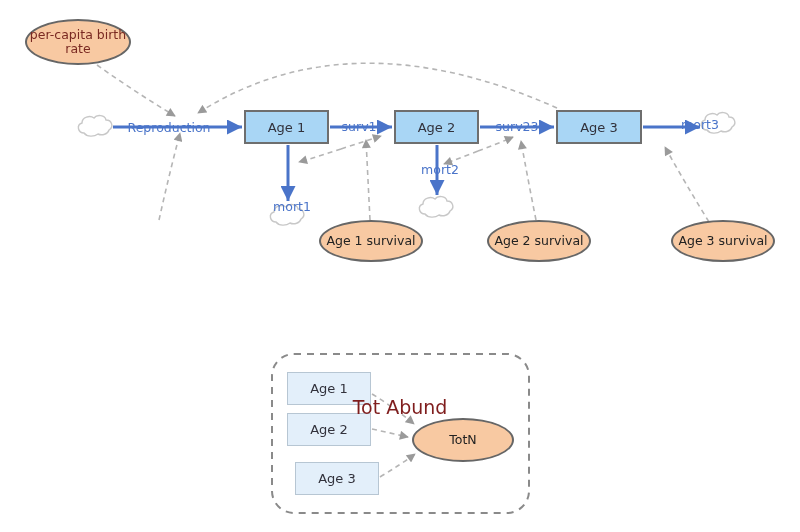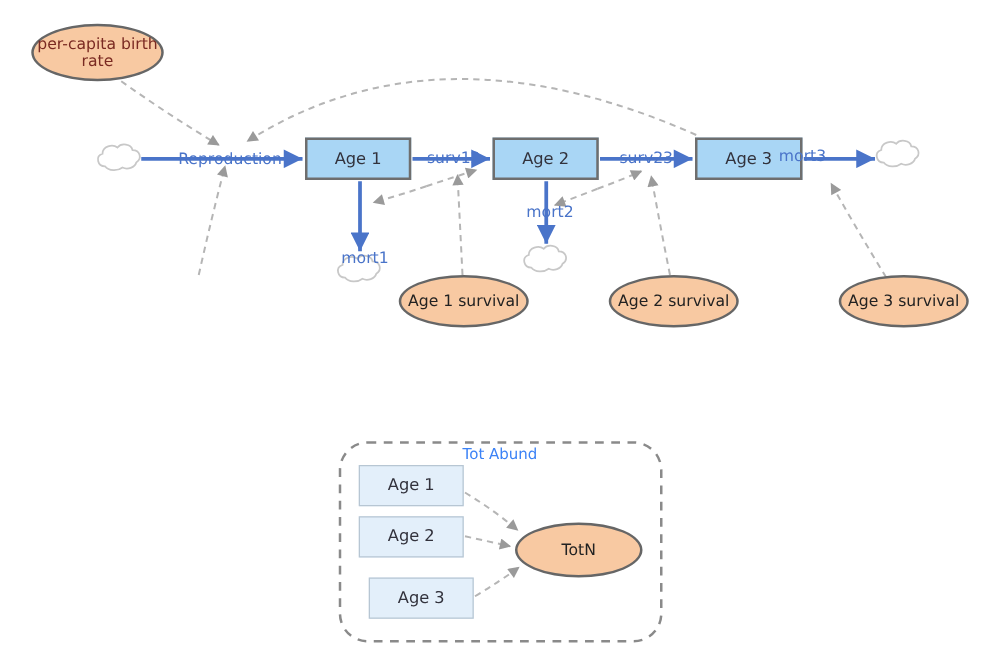--- a/index.html
+++ b/index.html
@@ -33,21 +33,21 @@
     font-size:12.5px;color:#222;text-align:center;line-height:1.15;
     transform:translate(-50%,-50%);
   }
   .ellipse.pc{width:106px;height:46px;color:var(--pc_text,#7a2a22);}
   .flowlbl{
     position:absolute;z-index:3;transform:translate(-50%,-50%);
     font-size:12.5px;color:var(--flow_blue,#4a74c9);white-space:nowrap;
   }
   .modtitle{
     position:absolute;z-index:3;transform:translate(-50%,-50%);
-    font-size:12px;color:#3b82f6;white-space:nowrap;
+    font-size:19px;color:#7f1d1d;white-space:nowrap;margin-top:44px;
   }
 </style>
 </head>
 <body>
 
 <div class="canvas">
 
   <svg class="layer" width="800" height="532" viewBox="0 0 800 532">
     <defs>
       <marker id="mg" viewBox="0 0 10 10" refX="9" refY="5" markerWidth="10" markerHeight="9" markerUnits="userSpaceOnUse" orient="auto">
@@ -98,26 +98,26 @@
   <div class="node stock" style="left:244px;top:110px;">
     <span>Age 1</span>
   </div>
   <div class="node stock" style="left:394px;top:110px;">
     <span>Age 2</span>
   </div>
   <div class="node stock" style="left:556px;top:110px;width:86px;">
     <span>Age 3</span>
   </div>
 
-  <div class="flowlbl" style="left:184px;top:127px;">Reproduction</div>
+  <div class="flowlbl" style="left:169px;top:127px;">Reproduction</div>
   <div class="flowlbl" style="left:363px;top:126px;">surv12</div>
   <div class="flowlbl" style="left:517px;top:126px;">surv23</div>
   <div class="flowlbl" style="left:292px;top:170px;margin-top:36px;">mort1</div>
   <div class="flowlbl" style="left:440px;top:169px;">mort2</div>
-  <div class="flowlbl" style="left:642px;top:124px;text-align:center;">mort3</div>
+  <div class="flowlbl" style="left:700px;top:124px;text-align:center;">mort3</div>
 
   <div class="node ellipse pc" style="left:78px;top:42px;">
     <span>per-capita birth rate</span>
   </div>
   <div class="node ellipse" style="left:371px;top:241px;">
     <span>Age 1 survival</span>
   </div>
   <div class="node ellipse" style="left:539px;top:241px;">
     <span>Age 2 survival</span>
   </div>

